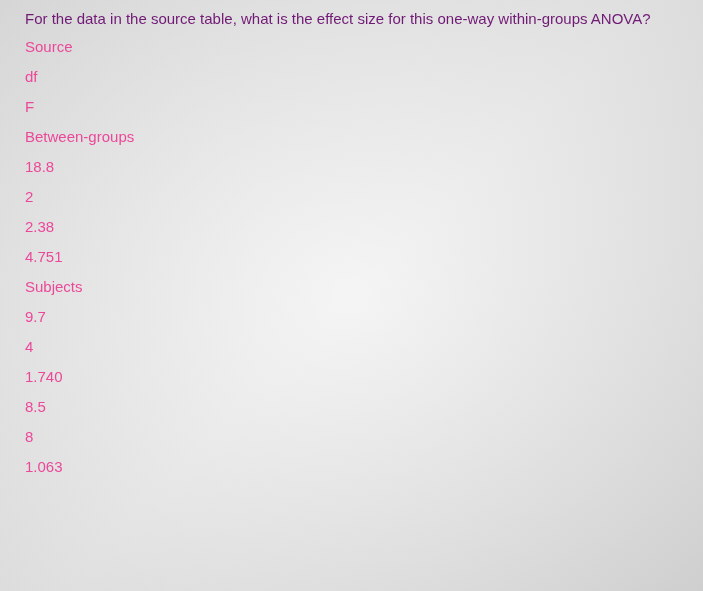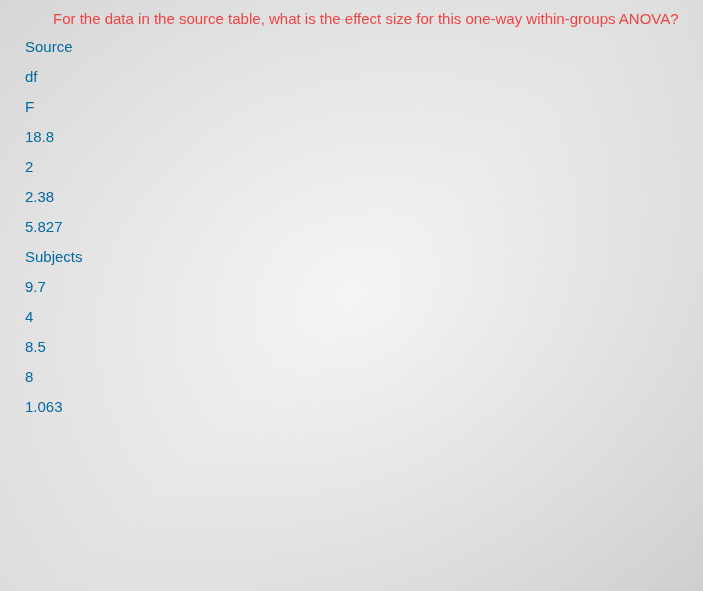--- a/index.html
+++ b/index.html
@@ -28,41 +28,42 @@
       background: radial-gradient(ellipse at center, rgba(255,255,255,0.3) 0%, rgba(0,0,0,0.08) 100%);
       pointer-events: none;
     }
     .content {
       position: relative;
       z-index: 1;
     }
     .question {
       margin-bottom: 8px;
       font-size: 15px;
-      color: #ef4444;
-      margin-left: 28px;
+      color: #701a75;
     }
     .line {
       margin-bottom: 6px;
       line-height: 1.6;
-      color: #0369a1;
+      color: #ec4899;
     }
   </style>
 </head>
 <body>
 
 <div class="content">
   <div class="question">For the data in the source table, what is the effect size for this one-way within-groups ANOVA?</div>
   <div class="line">Source</div>
   <div class="line">df</div>
   <div class="line">F</div>
+  <div class="line">Between-groups</div>
   <div class="line">18.8</div>
   <div class="line">2</div>
   <div class="line">2.38</div>
-  <div class="line">5.827</div>
+  <div class="line">4.751</div>
   <div class="line">Subjects</div>
   <div class="line">9.7</div>
   <div class="line">4</div>
+  <div class="line">1.740</div>
   <div class="line">8.5</div>
   <div class="line">8</div>
   <div class="line">1.063</div>
 
 </div>
 
 </body></html>

